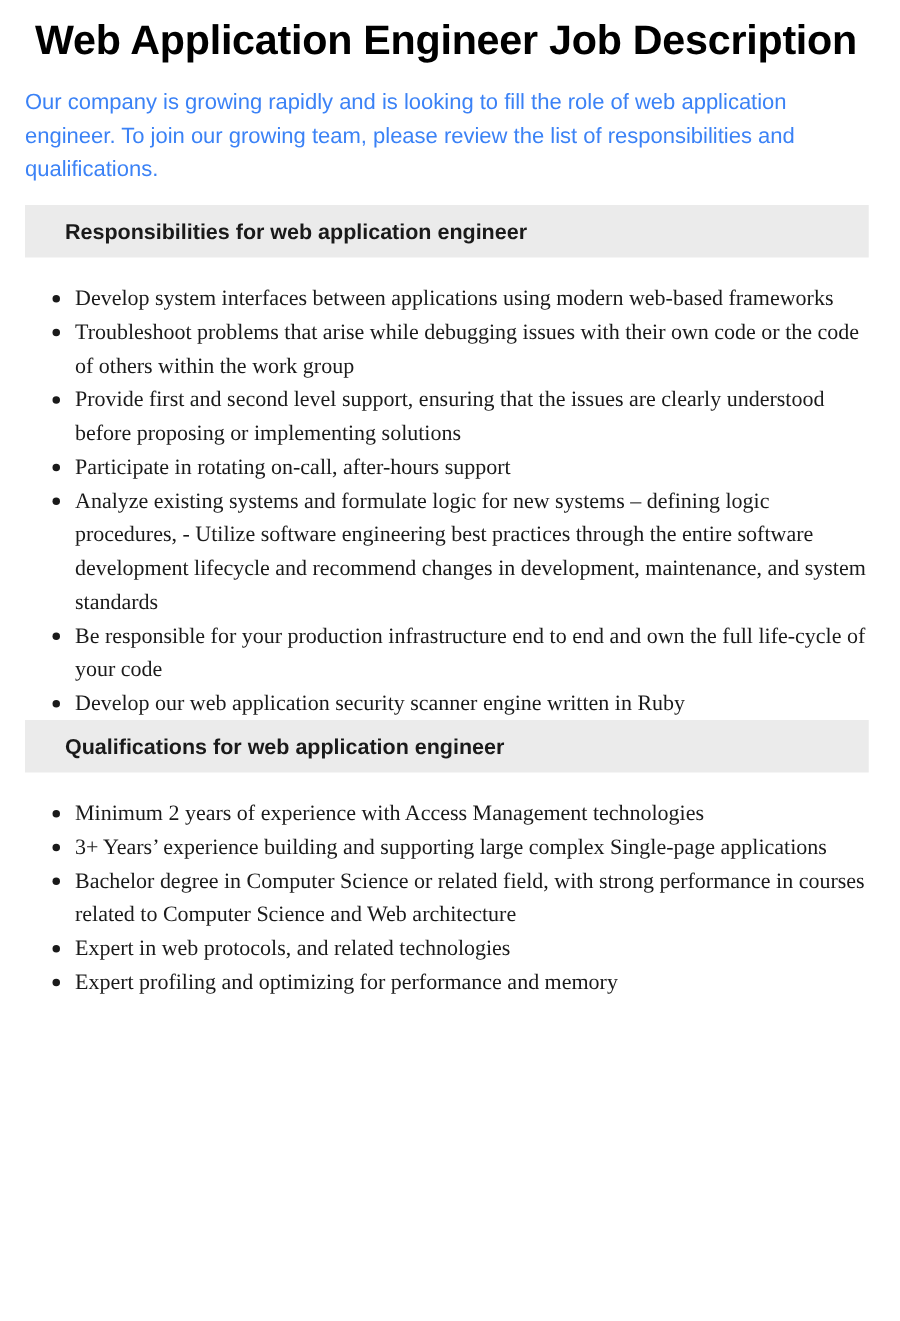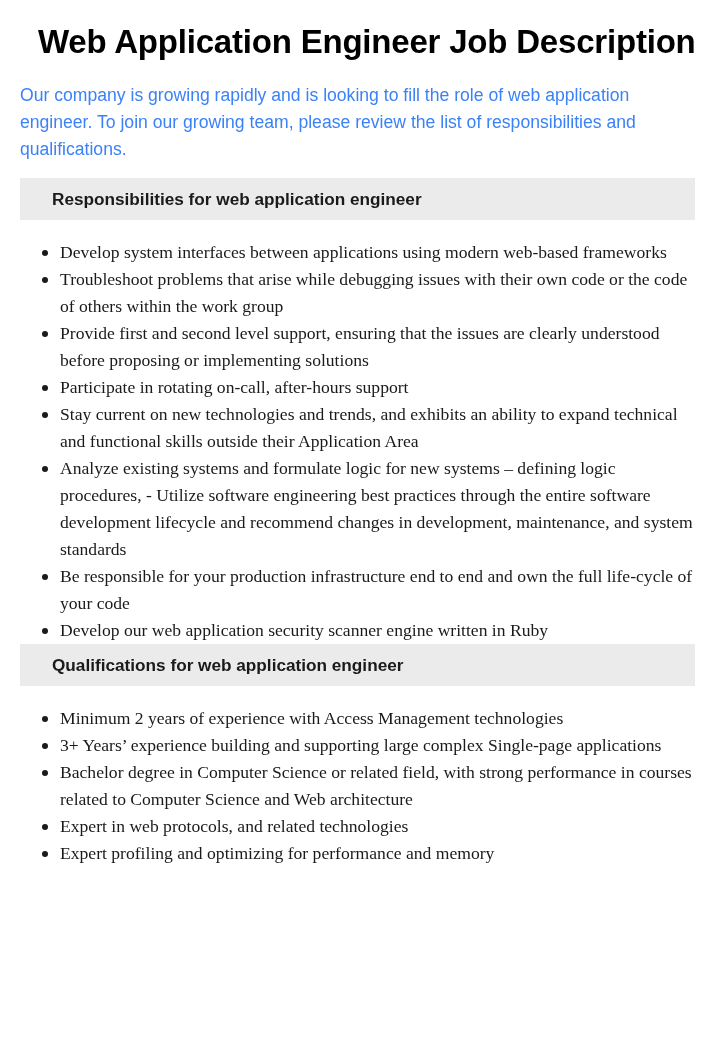--- a/index.html
+++ b/index.html
@@ -11,26 +11,26 @@
       width: 720px;
       height: 1057px;
       overflow: hidden;
       font-family: "Liberation Sans", sans-serif;
       color: #111111;
     }
     .page {
       padding: 0 25px 0 20px;
     }
     h1.title {
-      margin: 18px;
+      margin: 8px;
       padding-top: 2px;
       height: 44px;
       font-size: 33px;
       font-weight: bold;
-      text-align: center;
+      text-align: left;
       letter-spacing: -0.2px;
       line-height: 44px;
       color: #000;
       white-space: nowrap;
     }
     .intro {
       margin: 14px 0 0 0;
       font-size: 17.6px;
       line-height: 27px;
       color: #3b82f6;
@@ -77,21 +77,20 @@
   <h1 class="title">Web Application Engineer Job Description</h1>
   <p class="intro">Our company is growing rapidly and is looking to fill the role of web application engineer. To join our growing team, please review the list of responsibilities and qualifications.</p>
 
   <div class="section">
     <div class="section-heading">Responsibilities for web application engineer</div>
     <ul class="items">
       <li>Develop system interfaces between applications using modern web-based frameworks</li>
       <li>Troubleshoot problems that arise while debugging issues with their own code or the code of others within the work group</li>
       <li>Provide first and second level support, ensuring that the issues are clearly understood before proposing or implementing solutions</li>
       <li>Participate in rotating on-call, after-hours support</li>
-      <li>Stay current on new technologies and trends, and exhibits an ability to expand technical and functional skills outside their Application Area</li>
       <li>Analyze existing systems and formulate logic for new systems – defining logic procedures, - Utilize software engineering best practices through the entire software development lifecycle and recommend changes in development, maintenance, and system standards</li>
       <li>Be responsible for your production infrastructure end to end and own the full life-cycle of your code</li>
       <li>Develop our web application security scanner engine written in Ruby</li>
     </ul>
   </div>
 
   <div class="section section-qual">
     <div class="section-heading" style="margin-top:0">Qualifications for web application engineer</div>
     <ul class="items">
       <li>Minimum 2 years of experience with Access Management technologies</li>

